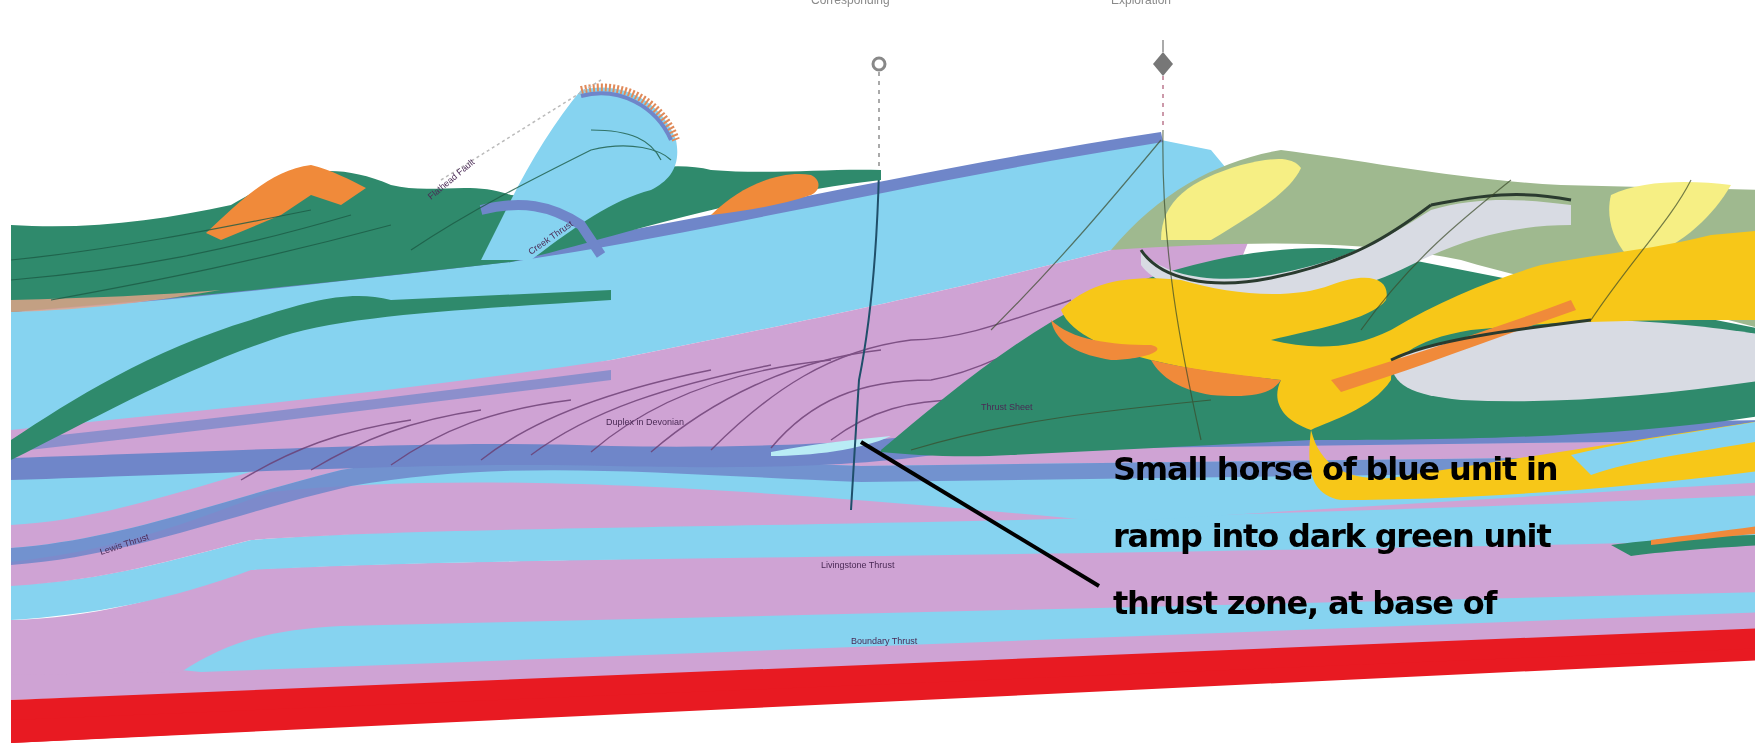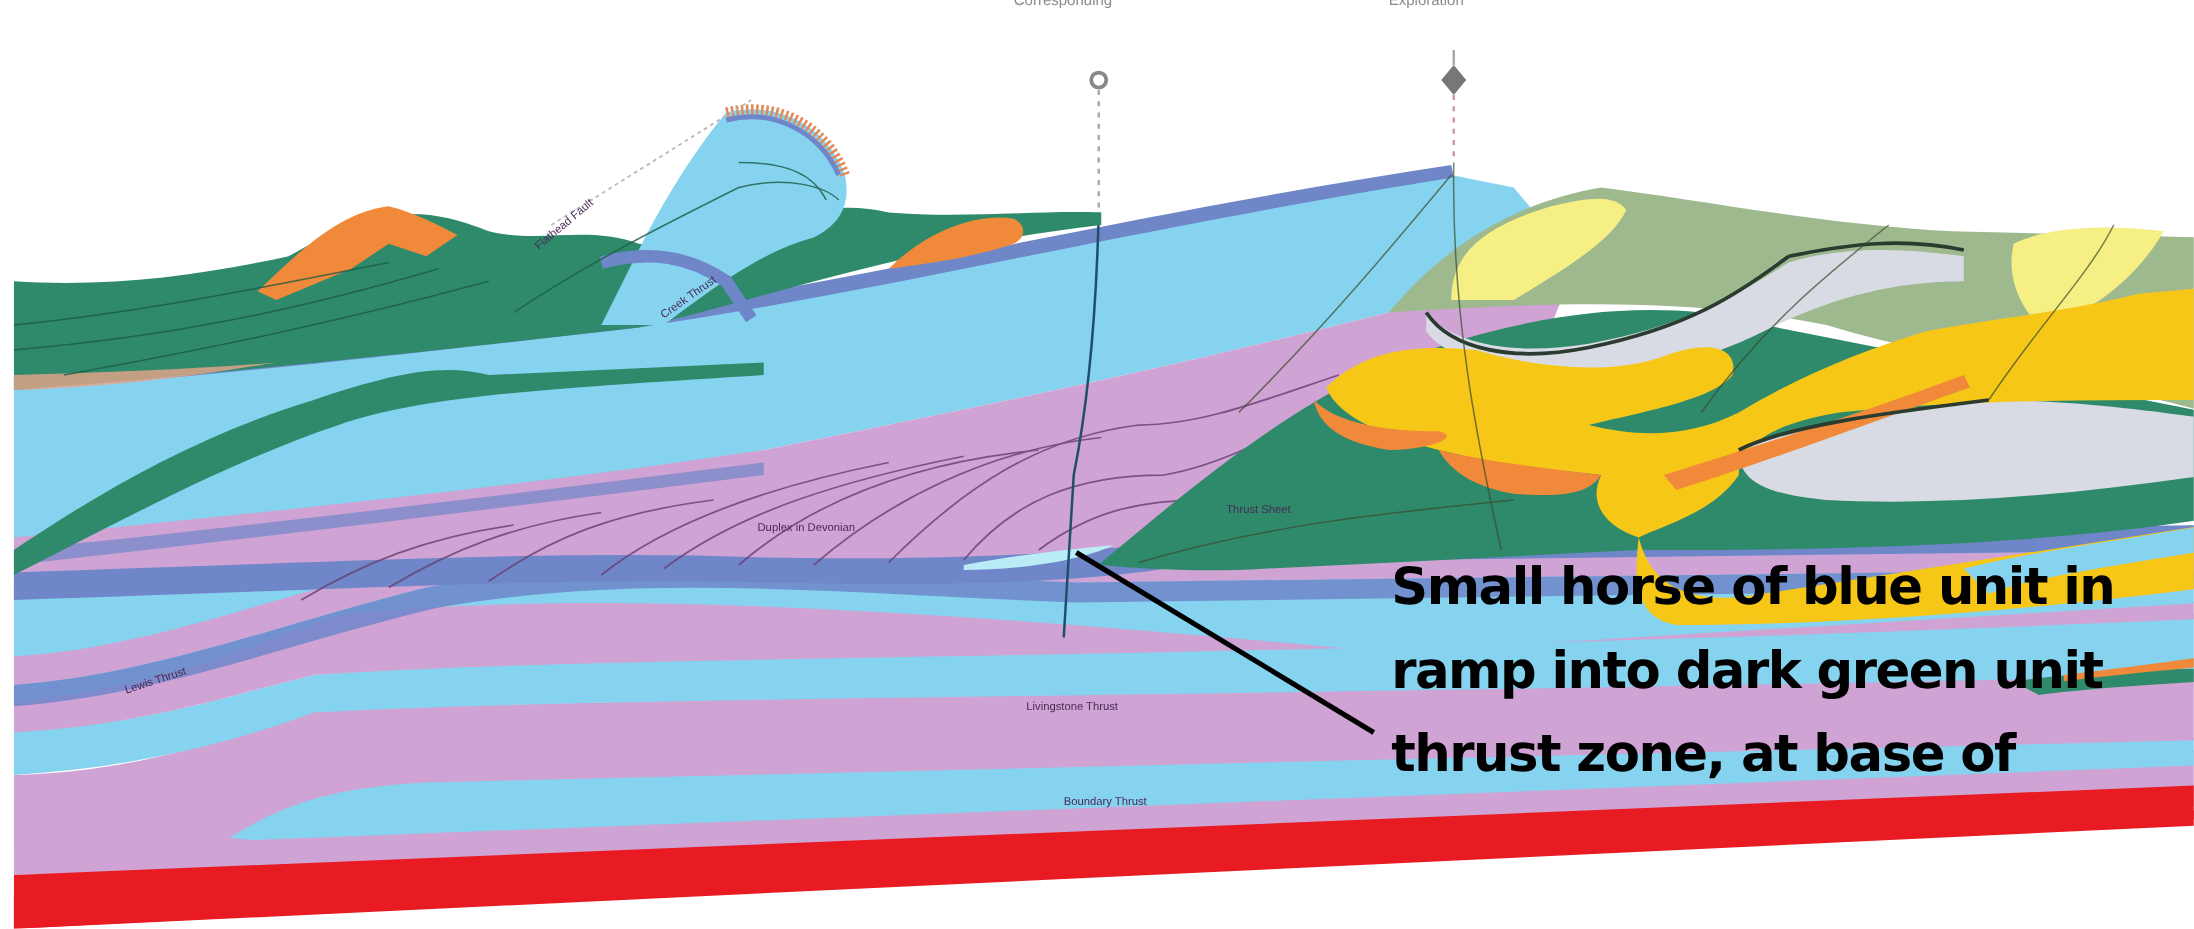--- a/index.html
+++ b/index.html
@@ -2,21 +2,21 @@
 <html><head>
 <meta charset="utf-8">
 <style>
   html, body { margin: 0; padding: 0; background: #ffffff; }
   body { width: 1755px; height: 743px; overflow: hidden; position: relative; font-family: "Liberation Sans", sans-serif; }
   #stage { position: absolute; left: 0; top: 0; width: 1743px; height: 743px; margin-left: 11px; }
   svg { display: block; }
   .annot {
     position: absolute; left: 1102px; top: 436px; width: 640px;
     font-family: "DejaVu Sans", sans-serif; font-weight: bold;
-    font-size: 41px; line-height: 67px; color: #000; letter-spacing: -1.2px;
+    font-size: 32px; line-height: 67px; color: #000; letter-spacing: -1.2px;
   }
   .annot div { white-space: nowrap; }
   .small-label { font-family: "Liberation Sans", sans-serif; font-size: 9px; fill: #4a2a55; }
   .top-label { font-family: "Liberation Sans", sans-serif; font-size: 12px; fill: #8a8a8a; }
 </style>
 </head>
 <body>
 
 <div id="stage">
   <svg width="1755" height="743" viewBox="0 0 1755 743">

